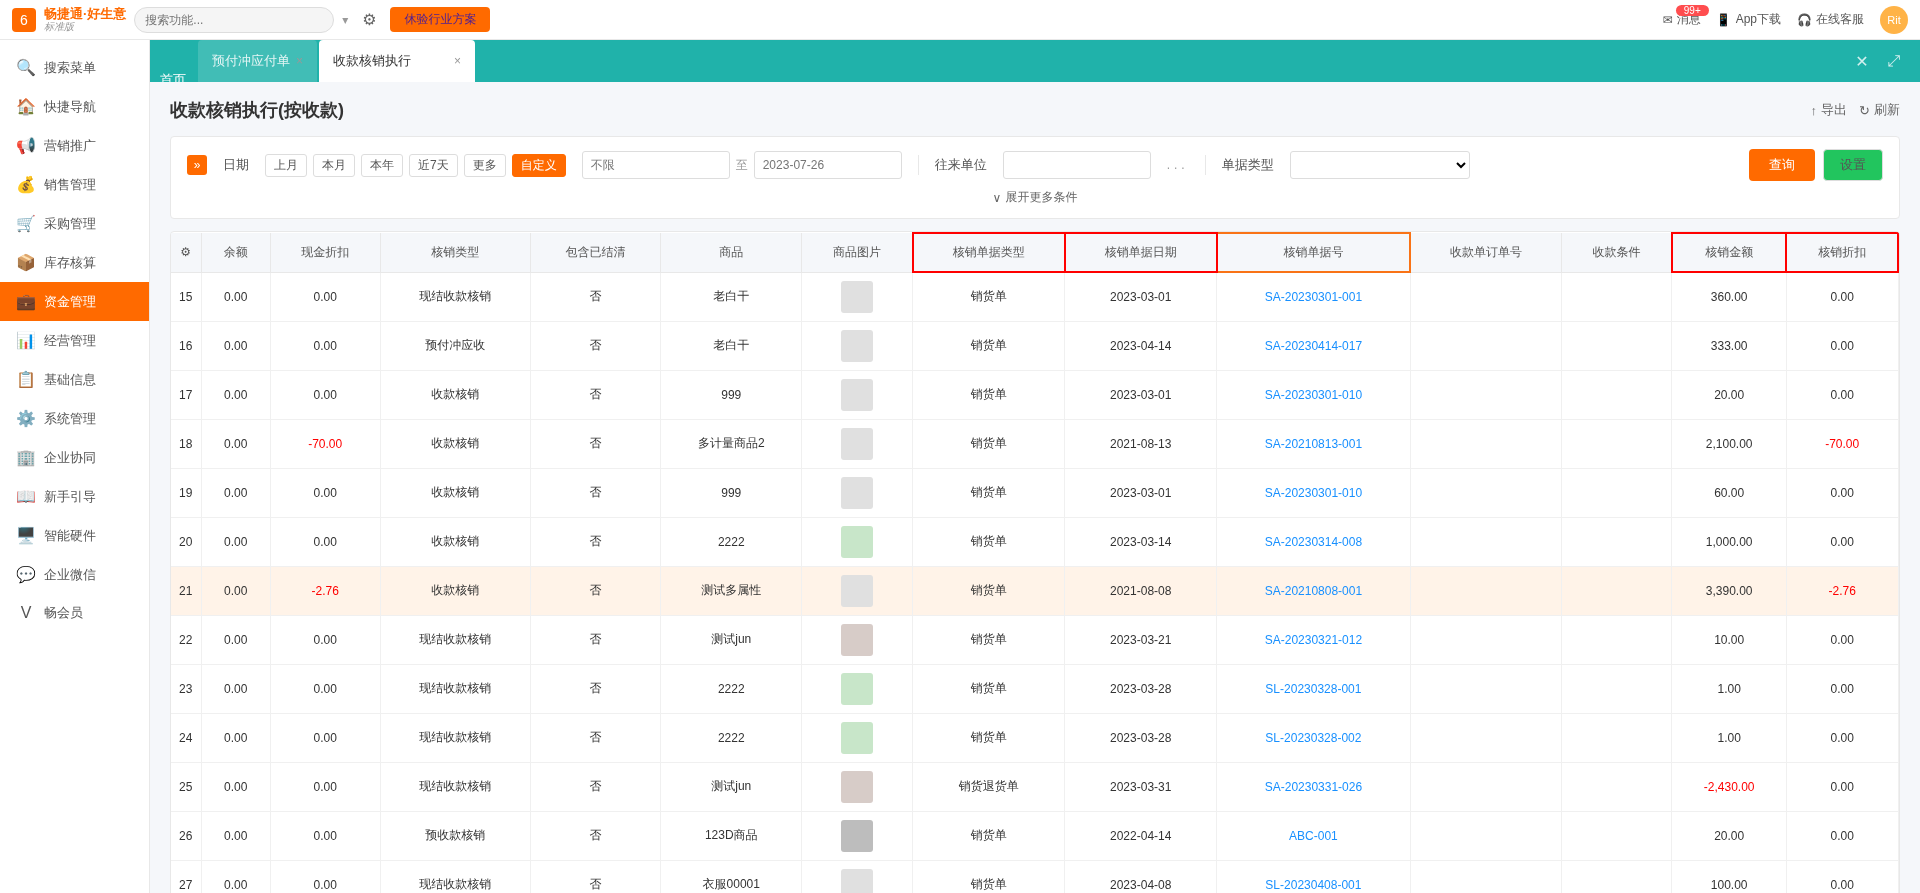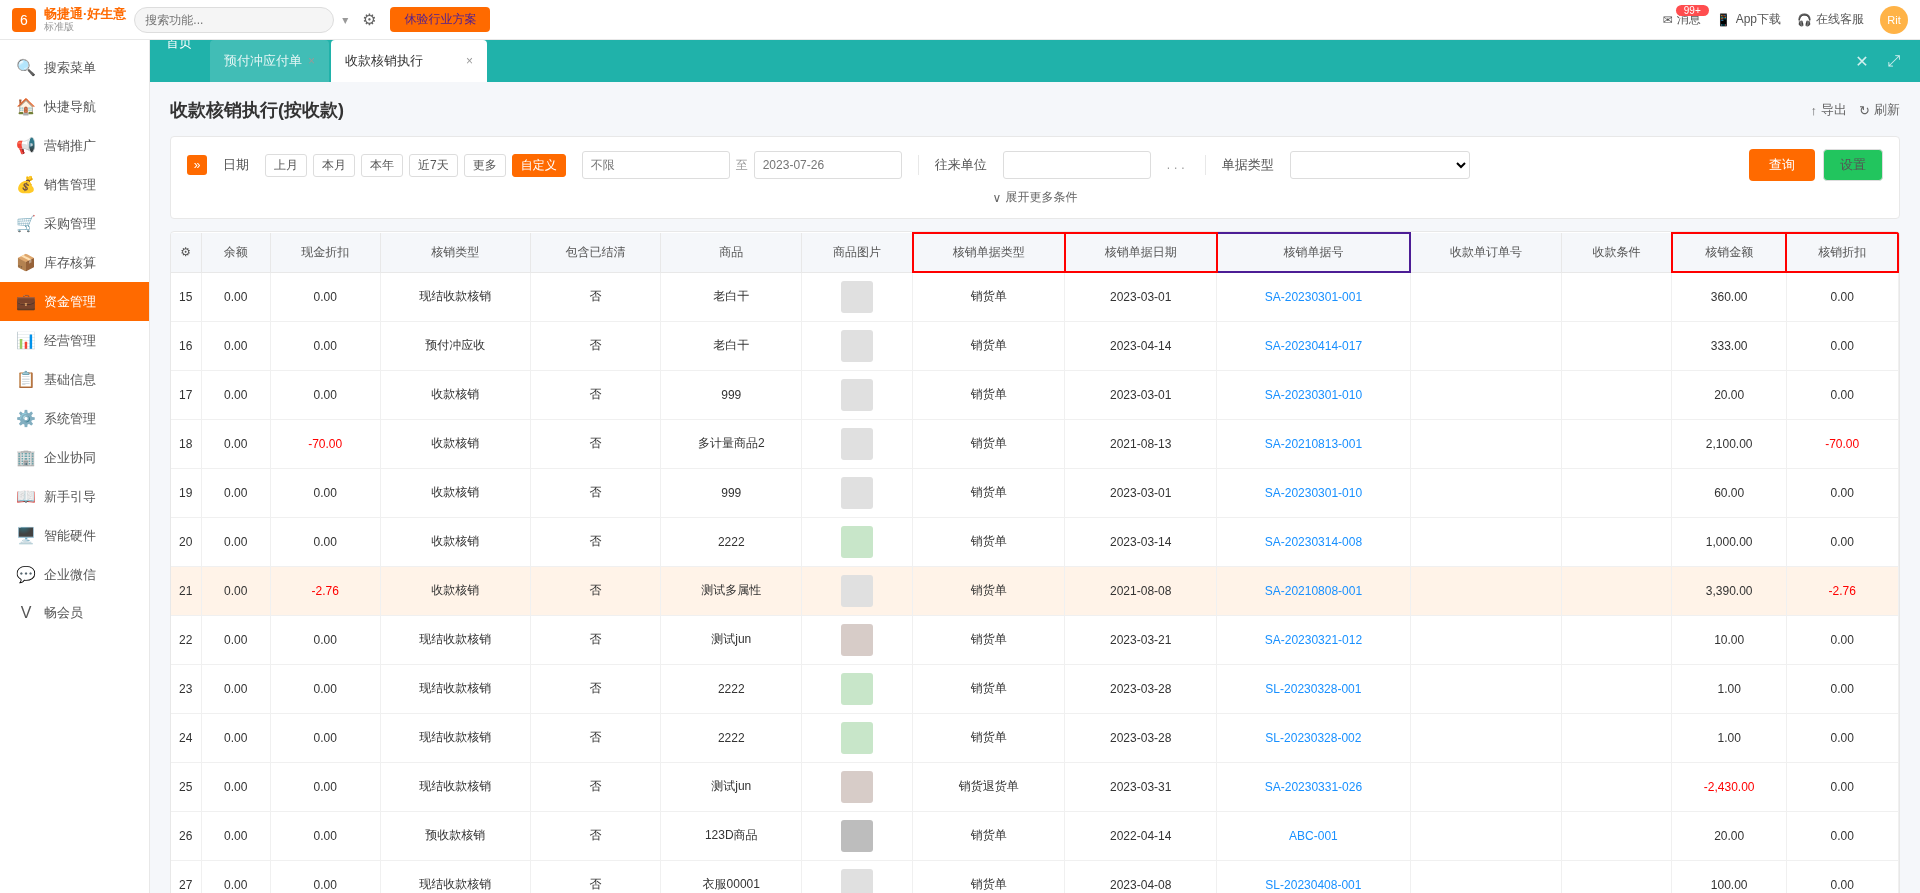--- a/index.html
+++ b/index.html
@@ -70,37 +70,37 @@
     .img-placeholder.green { background: #c8e6c9; }
     .img-placeholder.brown { background: #d7ccc8; }
 
     
     ::-webkit-scrollbar { width: 6px; height: 6px; }
     ::-webkit-scrollbar-track { background: #f1f1f1; }
     ::-webkit-scrollbar-thumb { background: #ccc; border-radius: 3px; }
 
     
     .main-tab-bar { height: 42px; background: #20b2aa; display: flex; align-items: center; }
-    .main-tab-home { padding: 0 16px; height: 55px; display: flex; align-items: flex-start; color: #fff; font-size: 13px; cursor: pointer; }
+    .main-tab-home { padding: 0 10px; height: 55px; display: flex; align-items: flex-end; color: #fff; font-size: 13px; cursor: pointer; }
     .main-tab { height: 42px; display: flex; align-items: center; padding: 0 14px; font-size: 13px; cursor: pointer; gap: 6px; color: rgba(255,255,255,0.85); background: rgba(255,255,255,0.15); margin-left: 2px; border-radius: 4px 4px 0 0; }
     .main-tab.active { background: #fff; color: #333; border-radius: 4px 4px 0 0; gap: 43px; }
     .main-tab .tab-close { color: #999; }
     .main-tab-actions { margin-left: auto; display: flex; align-items: center; gap: 4px; padding: 0 12px; }
     .main-tab-action-btn { color: rgba(255,255,255,0.8); cursor: pointer; font-size: 16px; width: 28px; height: 28px; display: flex; align-items: center; justify-content: center; }
   </style>
 </head>
 <body>
 
 <div class="top-bar">
   <div class="logo-icon">
     <span>6</span>
   </div>
   <div style="display:flex;flex-direction:column;line-height:1.2;">
     <span style="font-size:13px;font-weight:bold;color:#ff6a00;">畅捷通·好生意</span>
-    <span style="font-size:10px;color:#999;">标准版</span>
+    <span style="font-size:10px;color:#999;font-style:italic;">标准版</span>
   </div>
   <input class="top-bar-search" type="text" placeholder="搜索功能..." style="">
   <span class="top-bar-arrow">▾</span>
   <span class="top-bar-gear">⚙</span>
   <button class="top-bar-btn">休验行业方案</button>
   <div class="top-bar-right">
     <div class="top-bar-badge" style="position:relative;">
       <span>✉</span>
       <span>消息</span>
       <span class="badge-red">99+</span>
@@ -268,21 +268,21 @@
               <tr>
                 <th class="settings-col">⚙</th>
                 <th>余额</th>
                 <th>现金折扣</th>
                 <th>核销类型</th>
                 <th>包含已结清</th>
                 <th>商品</th>
                 <th>商品图片</th>
                 <th style="border: 2px solid #f00;">核销单据类型</th>
                 <th style="border: 2px solid #f00;">核销单据日期</th>
-                <th style="border: 2px solid #4c1d95;">核销单据号</th>
+                <th style="border: 2px solid #f97316;">核销单据号</th>
                 <th>收款单订单号</th>
                 <th>收款条件</th>
                 <th style="border: 2px solid #f00;">核销金额</th>
                 <th style="border: 2px solid #f00;">核销折扣</th>
               </tr>
             </thead>
             <tbody id="table-body">
             <tr>
                   <td>15</td>
                   <td>0.00</td>

